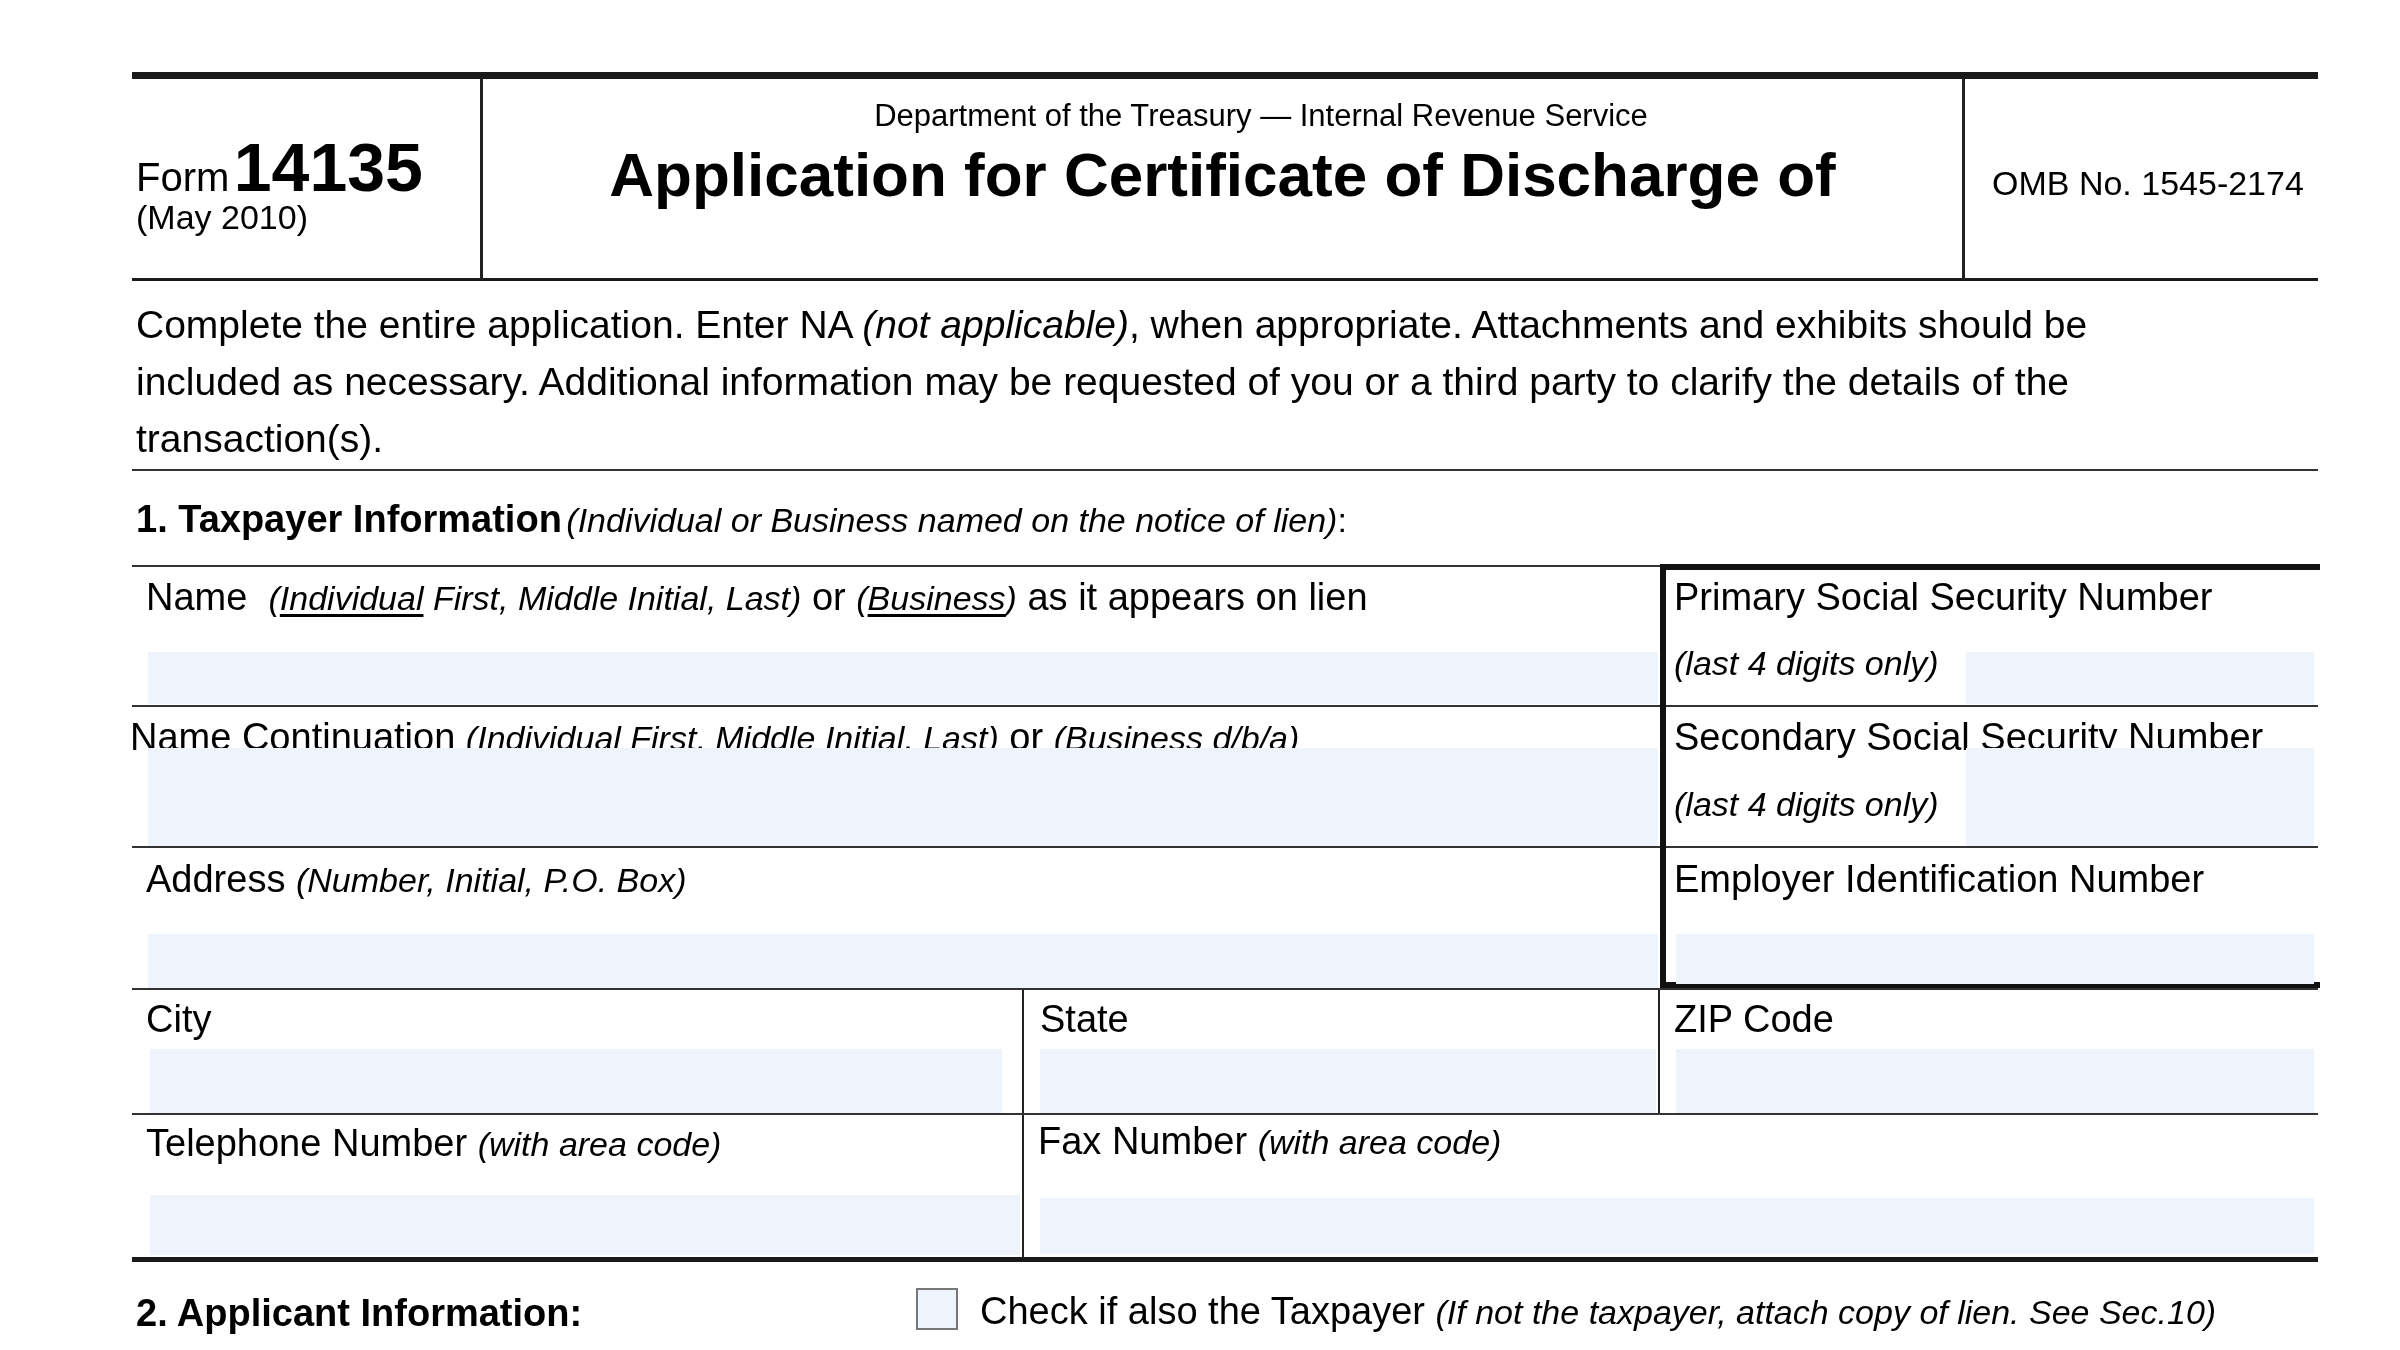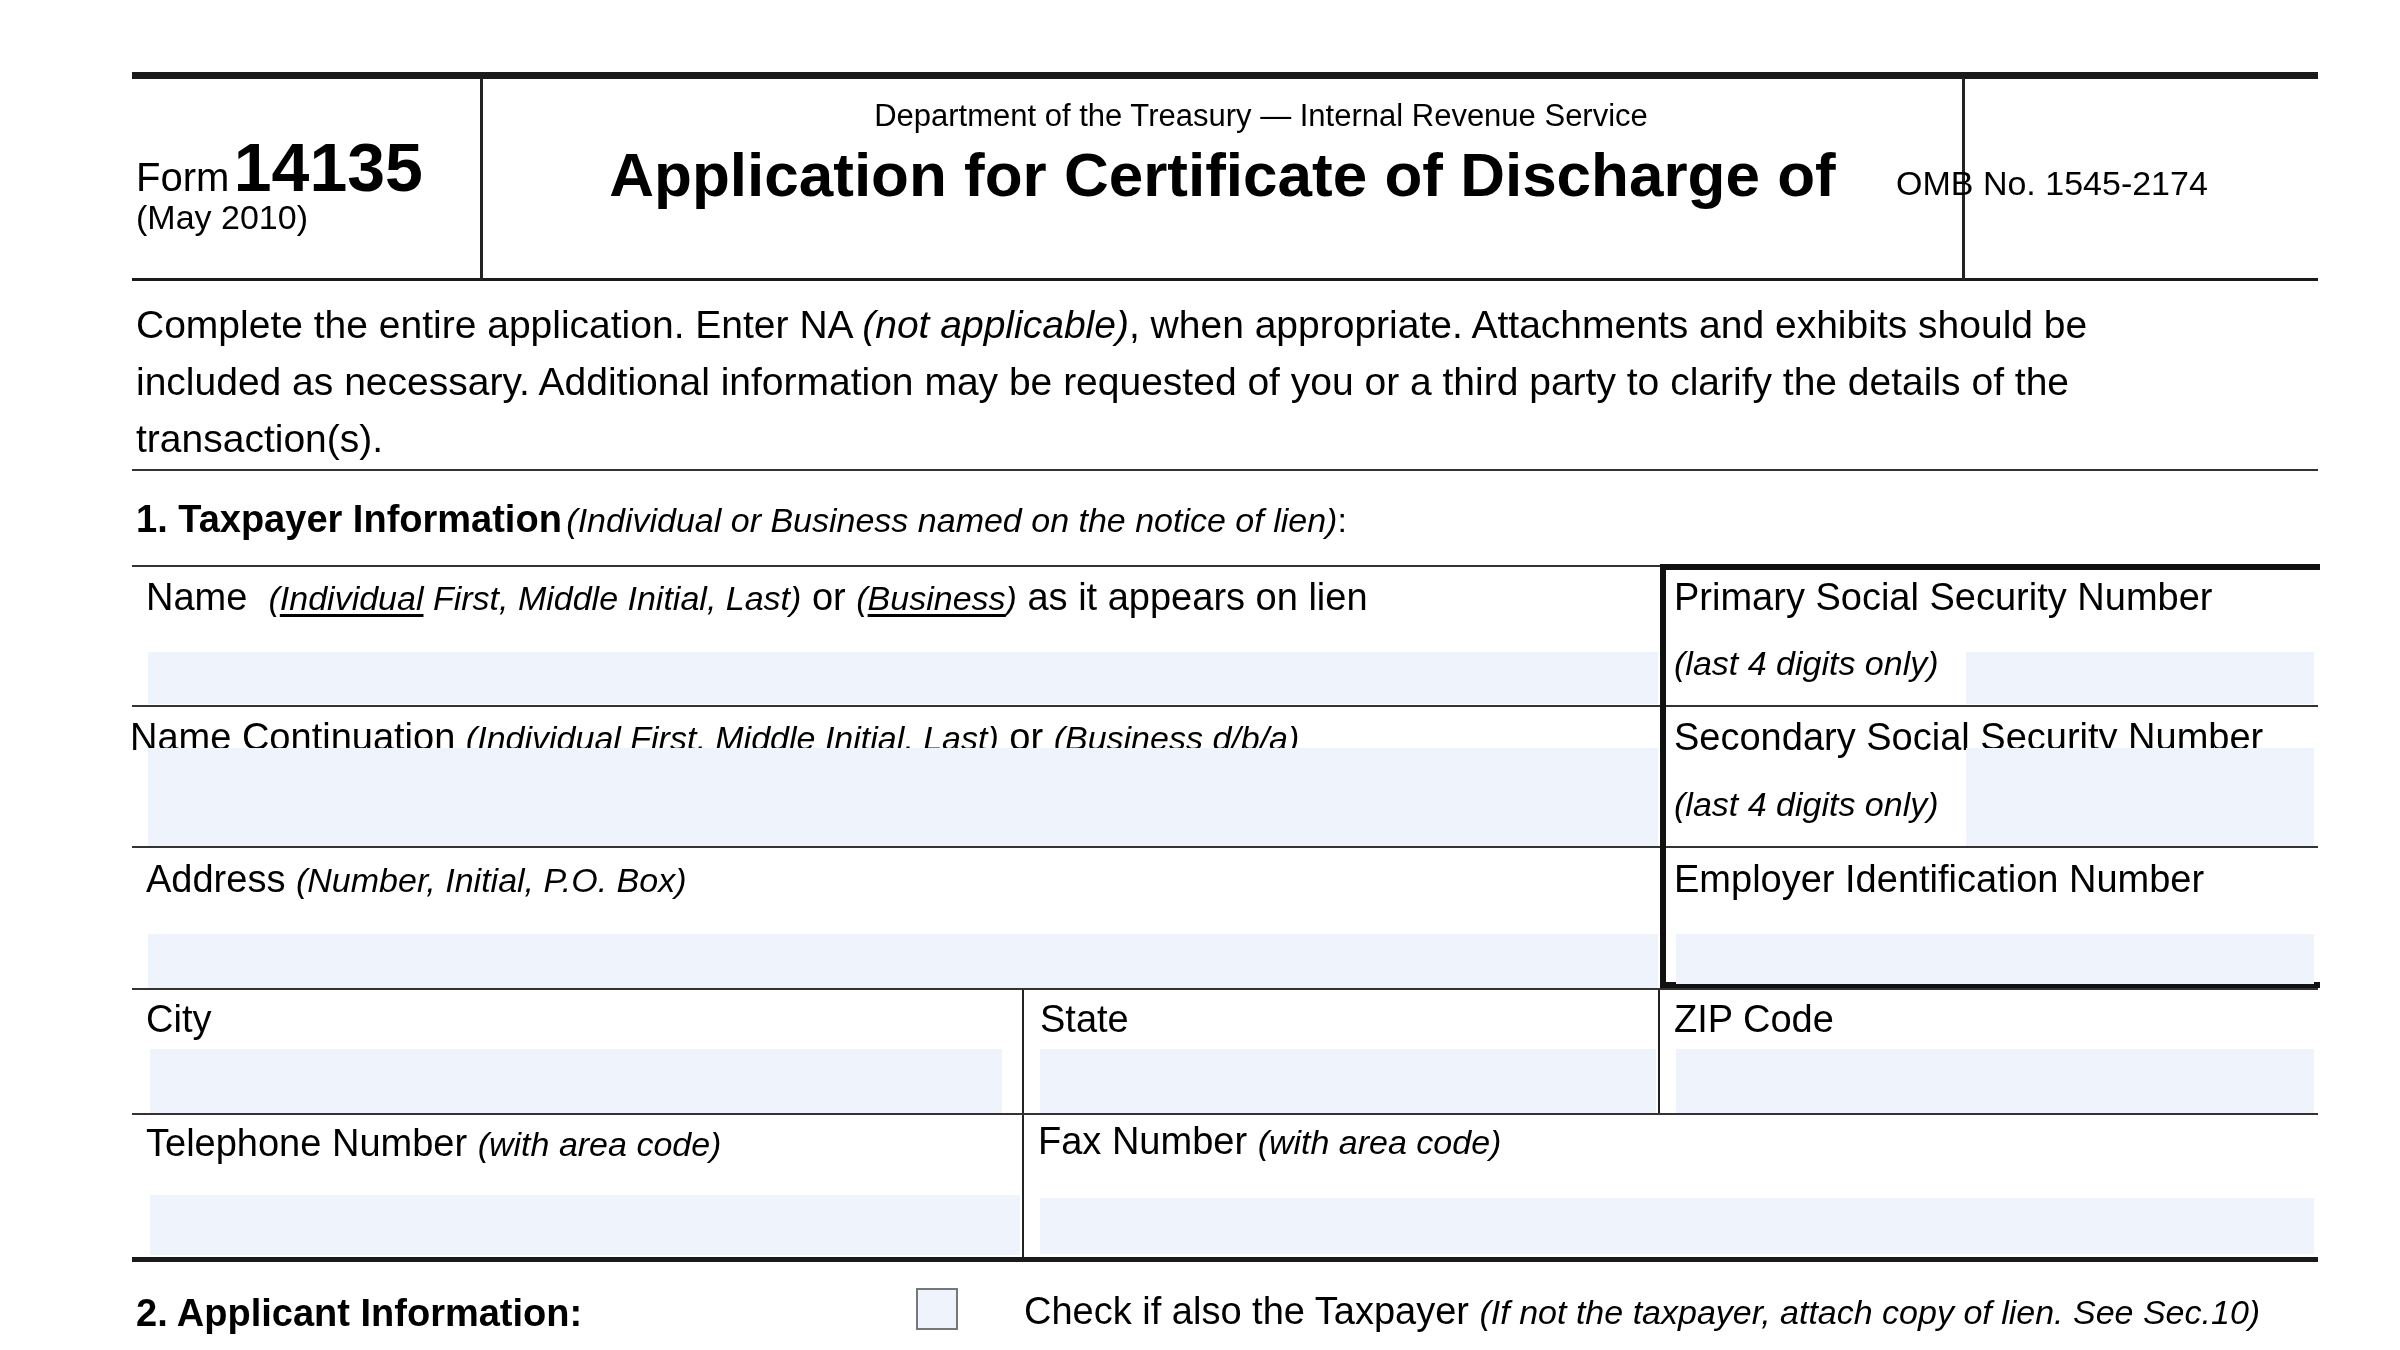--- a/index.html
+++ b/index.html
@@ -25,21 +25,21 @@
 <div class="abs" style="left:136px; top:128px;">
   <span style="font-size:40px;">Form</span>
   <span style="font-size:68px; font-weight:bold; letter-spacing:0px;">14135</span>
 </div>
 <div class="abs" style="left:136px; top:198px; font-size:34px;">(May 2010)</div>
 
 <div class="abs" style="left:483px; width:1556px; top:98px; text-align:center; font-size:31px;">Department of the Treasury — Internal Revenue Service</div>
 <div class="abs" style="left:483px; width:1479px; top:144px; text-align:center; font-size:62px; font-weight:bold; line-height:62px;">
   <div>Application for Certificate of Discharge of</div>
 </div>
-<div class="abs" style="left:1896px; top:164px; font-size:34px;">OMB No. 1545-2174</div>
+<div class="abs" style="left:1992px; top:164px; font-size:34px;">OMB No. 1545-2174</div>
 
 <div class="abs" style="left:136px; top:296px; font-size:39px; line-height:57px; white-space:nowrap;">
   <div><span>Complete the entire application.  Enter NA </span><i>(not applicable)</i><span>, when appropriate.  Attachments and exhibits should be</span></div>
   <div>included as necessary.  Additional information may be requested of you or a third party to clarify the details of the</div>
   <div>transaction(s).</div>
 </div>
 <div class="rule thin" style="left:132px; top:469px; width:2186px;"></div>
 
 <div class="abs" style="left:136px; top:498px; white-space:nowrap;">
   <span style="font-size:38px; font-weight:bold;">1. Taxpayer Information</span>
@@ -99,15 +99,15 @@
 
 <div class="lbl" style="left:1038px; top:1122px;">
   <span>Fax Number </span><i>(with area code)</i>
 </div>
 <div class="fill" style="left:1040px; top:1198px; width:1274px; height:56px;"></div>
 <div class="rule" style="left:132px; top:1257px; width:2186px; height:5px;"></div>
 
 <div class="abs" style="left:136px; top:1292px; font-size:38px; font-weight:bold;">2. Applicant Information:</div>
 
 <div class="abs" style="left:916px; top:1288px; width:42px; height:42px; background:#eff3fc; border:2px solid #777; box-sizing:border-box;"></div>
-<div class="lbl" style="left:980px; top:1292px;margin-left:44px;">
+<div class="lbl" style="left:980px; top:1292px;">
   <span>Check if also the Taxpayer </span><i>(If not the taxpayer, attach copy of lien. See Sec.10)</i>
 </div>
 
 </body></html>

